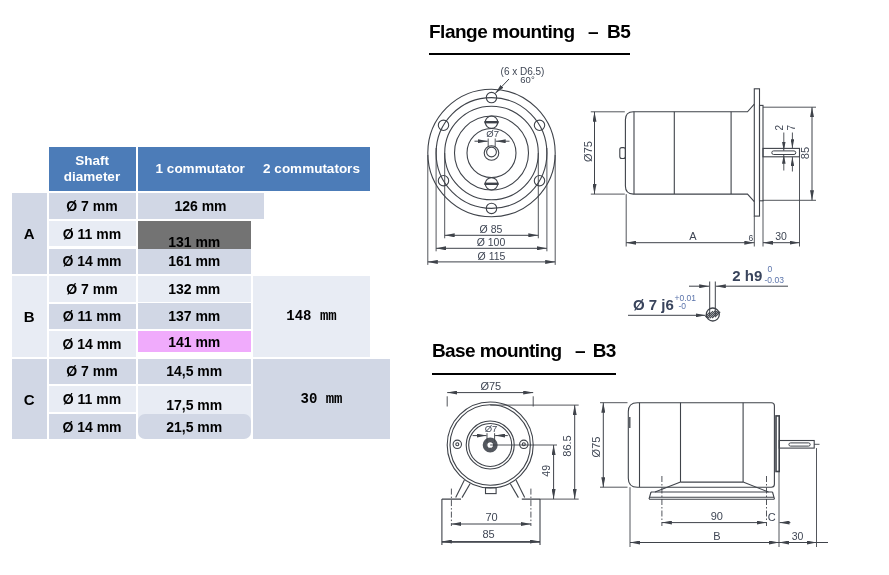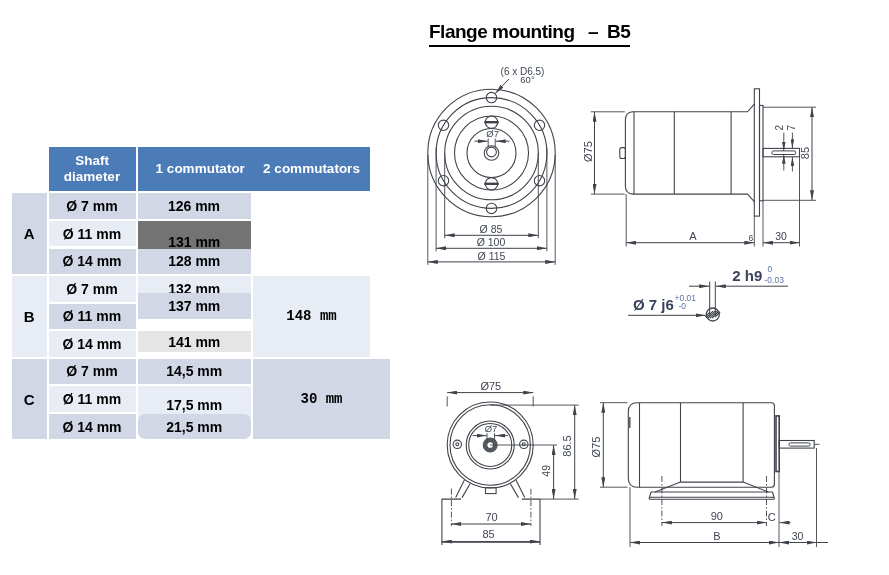--- a/index.html
+++ b/index.html
@@ -1,49 +1,50 @@
 <!DOCTYPE html>
 <html><head>
 <meta charset="utf-8">
 <style>
 html,body{margin:0;padding:0;background:#fff;}
 #page{position:relative;width:889px;height:575px;background:#fff;font-family:"Liberation Sans",sans-serif;overflow:hidden;}
 .c{position:absolute;display:flex;align-items:center;justify-content:center;font-weight:bold;text-align:center;}
-.hd{position:absolute;font-weight:bold;color:#000;font-size:19px;line-height:19.5px;border-bottom:2.5px solid #000;padding-bottom:4px;}
+.hd{position:absolute;font-weight:bold;color:#000;font-size:19px;line-height:19.5px;border-bottom:2.5px solid #000;padding-bottom:12px;}
 </style>
 </head>
 <body>
 <div id="page">
 <div class="c" style="left:48.5px;top:147px;width:87.0px;height:43.5px;background:#4c7cb8;font-size:13.5px;color:#fff;line-height:15.5px;">Shaft<br>diameter</div>
 <div class="c" style="left:137.5px;top:147px;width:113.5px;height:43.5px;background:#4c7cb8;font-size:13.5px;color:#fff;padding-left:6px;">1 commutator</div>
 <div class="c" style="left:253.0px;top:147px;width:117.0px;height:43.5px;background:#4c7cb8;font-size:13.5px;color:#fff;">2 commutators</div>
 <div class="c" style="left:48.5px;top:193.4px;width:87.0px;height:25.55px;background:#d1d7e5;font-size:14px;color:#000;">Ø 7 mm</div>
-<div class="c" style="left:137.5px;top:193.4px;width:113px;height:25.55px;background:#d1d7e5;font-size:14px;color:#000;">126 mm</div>
+<div class="c" style="left:137.5px;top:193.4px;width:126px;height:25.55px;background:#d1d7e5;font-size:14px;color:#000;">126 mm</div>
 <div class="c" style="left:48.5px;top:220.95000000000002px;width:87.0px;height:25.55px;background:#e8ecf4;font-size:14px;color:#000;">Ø 11 mm</div>
 <div class="c" style="left:137.5px;top:220.95000000000002px;width:113.5px;height:43px;background:#737373;font-size:14px;color:#000;">131 mm</div>
 <div class="c" style="left:48.5px;top:248.5px;width:87.0px;height:25.55px;background:#d1d7e5;font-size:14px;color:#000;">Ø 14 mm</div>
-<div class="c" style="left:137.5px;top:248.5px;width:113.5px;height:25.55px;background:#d1d7e5;font-size:14px;color:#000;">128 mm</div>
+<div class="c" style="left:137.5px;top:248.5px;width:113.5px;height:25.55px;background:#d1d7e5;font-size:14px;color:#000;">161 mm</div>
 <div class="c" style="left:48.5px;top:276.05px;width:87.0px;height:25.55px;background:#e8ecf4;font-size:14px;color:#000;">Ø 7 mm</div>
 <div class="c" style="left:137.5px;top:276.05px;width:113.5px;height:25.55px;background:#e8ecf4;font-size:14px;color:#000;">132 mm</div>
 <div class="c" style="left:48.5px;top:303.6px;width:87.0px;height:25.55px;background:#d1d7e5;font-size:14px;color:#000;">Ø 11 mm</div>
-<div class="c" style="left:137.5px;top:293px;width:113.5px;height:25.55px;background:#d1d7e5;font-size:14px;color:#000;">137 mm</div>
+<div class="c" style="left:137.5px;top:303px;width:113.5px;height:25.55px;background:#d1d7e5;font-size:14px;color:#000;">137 mm</div>
 <div class="c" style="left:48.5px;top:331.15px;width:87.0px;height:25.55px;background:#e8ecf4;font-size:14px;color:#000;">Ø 14 mm</div>
-<div class="c" style="left:137.5px;top:331.15px;width:113.5px;height:21px;background:#e5e5e5;font-size:14px;color:#000;">141 mm</div>
+<div class="c" style="left:137.5px;top:331.15px;width:113.5px;height:21px;background:#f0abfc;font-size:14px;color:#000;">141 mm</div>
 <div class="c" style="left:48.5px;top:358.70000000000005px;width:87.0px;height:25.55px;background:#d1d7e5;font-size:14px;color:#000;">Ø 7 mm</div>
 <div class="c" style="left:137.5px;top:358.70000000000005px;width:113.5px;height:25.55px;background:#d1d7e5;font-size:14px;color:#000;">14,5 mm</div>
 <div class="c" style="left:48.5px;top:386.25px;width:87.0px;height:25.55px;background:#e8ecf4;font-size:14px;color:#000;">Ø 11 mm</div>
 <div class="c" style="left:137.5px;top:386.25px;width:113.5px;height:37px;background:#e8ecf4;font-size:14px;color:#000;">17,5 mm</div>
 <div class="c" style="left:48.5px;top:413.8px;width:87.0px;height:25.55px;background:#d1d7e5;font-size:14px;color:#000;">Ø 14 mm</div>
 <div class="c" style="left:137.5px;top:413.8px;width:113.5px;height:25.55px;background:#d1d7e5;font-size:14px;color:#000;border-radius:7px;">21,5 mm</div>
 <div class="c" style="left:12.0px;top:193.4px;width:34.5px;height:80.75px;background:#d1d7e5;font-size:15px;color:#000;">A</div>
 <div class="c" style="left:12.0px;top:276.05px;width:34.5px;height:80.75px;background:#e8ecf4;font-size:15px;color:#000;">B</div>
 <div class="c" style="left:253.0px;top:276.05px;width:117.0px;height:80.75px;background:#e8ecf4;font-size:14px;color:#000;font-family:Liberation Mono, monospace;">148 mm</div>
 <div class="c" style="left:12.0px;top:358.70000000000005px;width:34.5px;height:80.75px;background:#d1d7e5;font-size:15px;color:#000;">C</div>
 <div class="c" style="left:253.0px;top:358.70000000000005px;width:137px;height:80.75px;background:#d1d7e5;font-size:14px;color:#000;font-family:Liberation Mono, monospace;">30 mm</div>
 <div class="hd" style="left:429px;top:21.5px;letter-spacing:-0.5px;">Flange mounting<span style="padding-left:13.4px;">–</span><span style="padding-left:9px;">B5</span></div>
+<div class="hd" style="left:432px;top:341px;letter-spacing:-0.6px;">Base mounting<span style="padding-left:13.6px;">–</span><span style="padding-left:7.7px;">B3</span></div>
 <svg width="889" height="575" style="position:absolute;left:0;top:0;">
 <defs>
 <marker id="ar" viewBox="0 0 10 4" refX="10" refY="2" markerWidth="10" markerHeight="4" orient="auto-start-reverse">
 <path d="M0,0 L10,2 L0,4 z" fill="#3f434a"></path>
 </marker>
 </defs>
 <circle cx="491.5" cy="153.0" r="63.7" fill="none" stroke="#3f434a" stroke-width="1.1"></circle>
 <circle cx="491.5" cy="153.0" r="55.4" fill="none" stroke="#3f434a" stroke-width="1.1"></circle>
 <circle cx="491.5" cy="153.0" r="46.8" fill="none" stroke="#3f434a" stroke-width="1.1"></circle>
 <circle cx="491.5" cy="153.0" r="37.0" fill="none" stroke="#3f434a" stroke-width="1.1"></circle>

